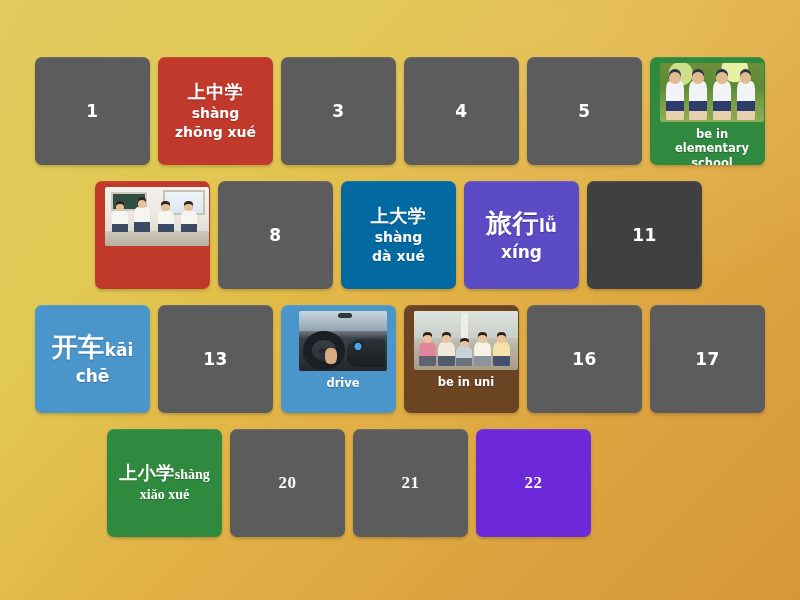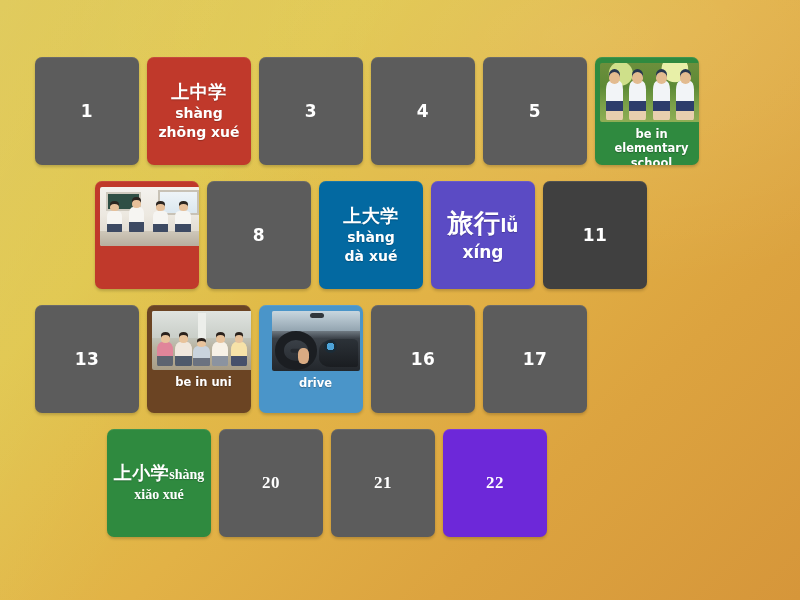--- a/index.html
+++ b/index.html
@@ -38,21 +38,21 @@
     gap: 8px;
     height: 108px;
   }
 
   .row-1 { left: 35px; top: 57px; }
   .row-2 { left: 95px; top: 181px; }
   .row-3 { left: 35px; top: 305px; }
   .row-4 { left: 107px; top: 429px; font-family: Liberation Serif, serif; }
 
   .card {
-    width: 104px;
+    width: 115px;
     height: 108px;
     border-radius: 7px;
     display: flex;
     flex-direction: column;
     align-items: center;
     justify-content: center;
     position: relative;
     box-shadow: 0 2px 3px rgba(0,0,0,0.18);
     overflow: hidden;
     color: #ffffff;
@@ -366,54 +366,60 @@
     </div>
 
     <div class="card card-number-tile" style="background:#404040">
       <span class="card-number">11</span>
     </div>
 
   </div>
 
   <div class="row row-3">
 
+    <div class="card card-term" style="background:#4a95c9">
+      <div class="term-text big">
+        <span class="han">开车</span><span>kāi</span><br>
+        <span>chē</span>
+      </div>
+    </div>
 
     <div class="card card-number-tile" style="background:#5c5c5c">
       <span class="card-number">13</span>
+    </div>
+
+    <div class="card card-pic" style="background:#4a95c9">
+      <div class="pic pic-sq">
+        <div class="scene scene-drive">
+          <div class="windshield"></div>
+            <div class="mirror"></div>
+          <div class="dash"></div>
+            <div class="gauge"></div>
+          <div class="wheel"></div>
+            <div class="hand"></div>
+        </div>
+      </div>
+      <div class="caption">drive</div>
     </div>
 
     <div class="card card-pic" style="background:#6b4423">
       <div class="pic pic-wide">
         <div class="scene scene-uni">
           <div class="wall"></div>
             <div class="post"></div>
           <div class="fr f1"></div>
             <div class="fr f2"></div>
             <div class="fr f3"></div>
           <div class="fr f4"></div>
             <div class="fr f5"></div>
         </div>
       </div>
       <div class="caption">be in uni</div>
     </div>
 
-    <div class="card card-pic" style="background:#4a95c9">
-      <div class="pic pic-sq">
-        <div class="scene scene-drive">
-          <div class="windshield"></div>
-            <div class="mirror"></div>
-          <div class="dash"></div>
-            <div class="gauge"></div>
-          <div class="wheel"></div>
-            <div class="hand"></div>
-        </div>
-      </div>
-      <div class="caption">drive</div>
-    </div>
-
     <div class="card card-number-tile" style="background:#5c5c5c">
       <span class="card-number">16</span>
     </div>
 
     <div class="card card-number-tile" style="background:#5c5c5c">
       <span class="card-number">17</span>
     </div>
 
   </div>
 

